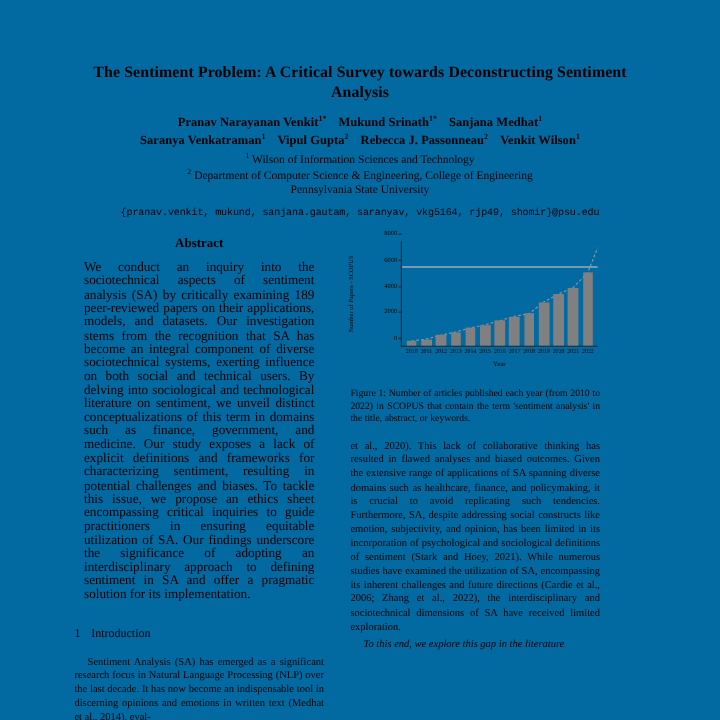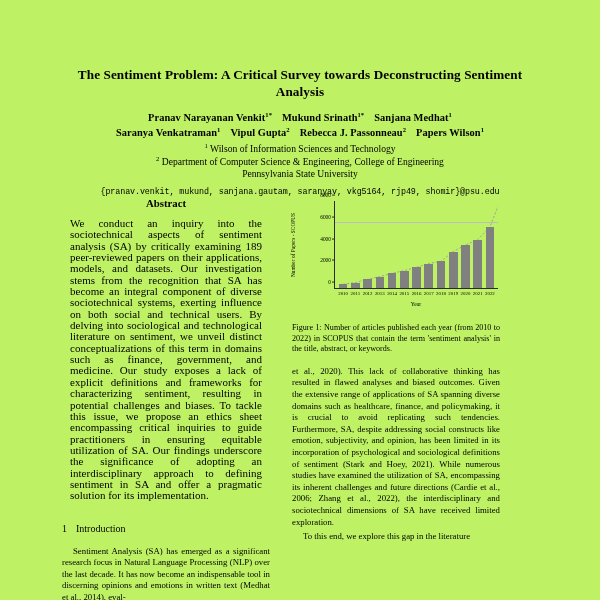--- a/index.html
+++ b/index.html
@@ -11,23 +11,23 @@
     width: 600px;
     height: 600px;
     overflow: hidden;
     font-family: "Liberation Serif", serif;
     color: #000000;
   }
   .page {
     position: relative;
     width: 600px;
     height: 600px;
-    background: #bef264;
+    background: #0369a1;
     box-sizing: border-box;
-    padding: 15px;
+    padding: 0;
   }
 
   
   .title-block {
     padding: 52px 62px 0 62px;
     text-align: center;
   }
   .paper-title {
     font-family: "Liberation Serif", serif;
     font-weight: bold;
@@ -214,21 +214,21 @@
 <div class="page">
 
   <div class="title-block">
     <h1 class="paper-title">The Sentiment Problem: A Critical Survey towards Deconstructing Sentiment Analysis</h1>
 
     <div class="authors">
       <span class="aline">
         <span class="name"><span>Pranav Narayanan Venkit</span><sup>1*</sup></span><span class="name"><span>Mukund Srinath</span><sup>1*</sup></span><span class="name"><span>Sanjana Medhat</span><sup>1</sup></span>
       </span>
       <span class="aline">
-        <span class="name"><span>Saranya Venkatraman</span><sup>1</sup></span><span class="name"><span>Vipul Gupta</span><sup>2</sup></span><span class="name"><span>Rebecca J. Passonneau</span><sup>2</sup></span><span class="name"><span>Papers Wilson</span><sup>1</sup></span>
+        <span class="name"><span>Saranya Venkatraman</span><sup>1</sup></span><span class="name"><span>Vipul Gupta</span><sup>2</sup></span><span class="name"><span>Rebecca J. Passonneau</span><sup>2</sup></span><span class="name"><span>Venkit Wilson</span><sup>1</sup></span>
       </span>
     </div>
 
     <div class="affil">
       <span class="ln"><sup>1</sup> <span>Wilson of Information Sciences and Technology</span></span>
       <span class="ln"><sup>2</sup> <span>Department of Computer Science &amp; Engineering, College of Engineering</span></span>
       <span class="ln">Pennsylvania State University</span>
     </div>
 
     <div class="emails">{pranav.venkit, mukund, sanjana.gautam, saranyav, vkg5164, rjp49, shomir}@psu.edu</div>
@@ -324,17 +324,17 @@
               </div>
             </div>
 
           <div class="xlabel">Year</div>
         </div>
 
         <div class="caption">Figure 1: Number of articles published each year (from 2010 to 2022) in SCOPUS that contain the term 'sentiment analysis' in the title, abstract, or keywords.</div>
       </div>
 
       <p class="body-para" style="margin-top:11px;">et al., 2020). This lack of collaborative thinking has resulted in flawed analyses and biased outcomes. Given the extensive range of applications of SA spanning diverse domains such as healthcare, finance, and policymaking, it is crucial to avoid replicating such tendencies. Furthermore, SA, despite addressing social constructs like emotion, subjectivity, and opinion, has been limited in its incorporation of psychological and sociological definitions of sentiment (Stark and Hoey, 2021). While numerous studies have examined the utilization of SA, encompassing its inherent challenges and future directions (Cardie et al., 2006; Zhang et al., 2022), the interdisciplinary and sociotechnical dimensions of SA have received limited exploration.</p>
-      <p class="body-para indent" style="margin-top:3px;">To this end, we explore this gap in the literature</p>
+      <p class="body-para indent" style="margin-top:3px;font-style:italic;">To this end, we explore this gap in the literature</p>
     </div>
 
   </div>
 </div>
 
 </body></html>

